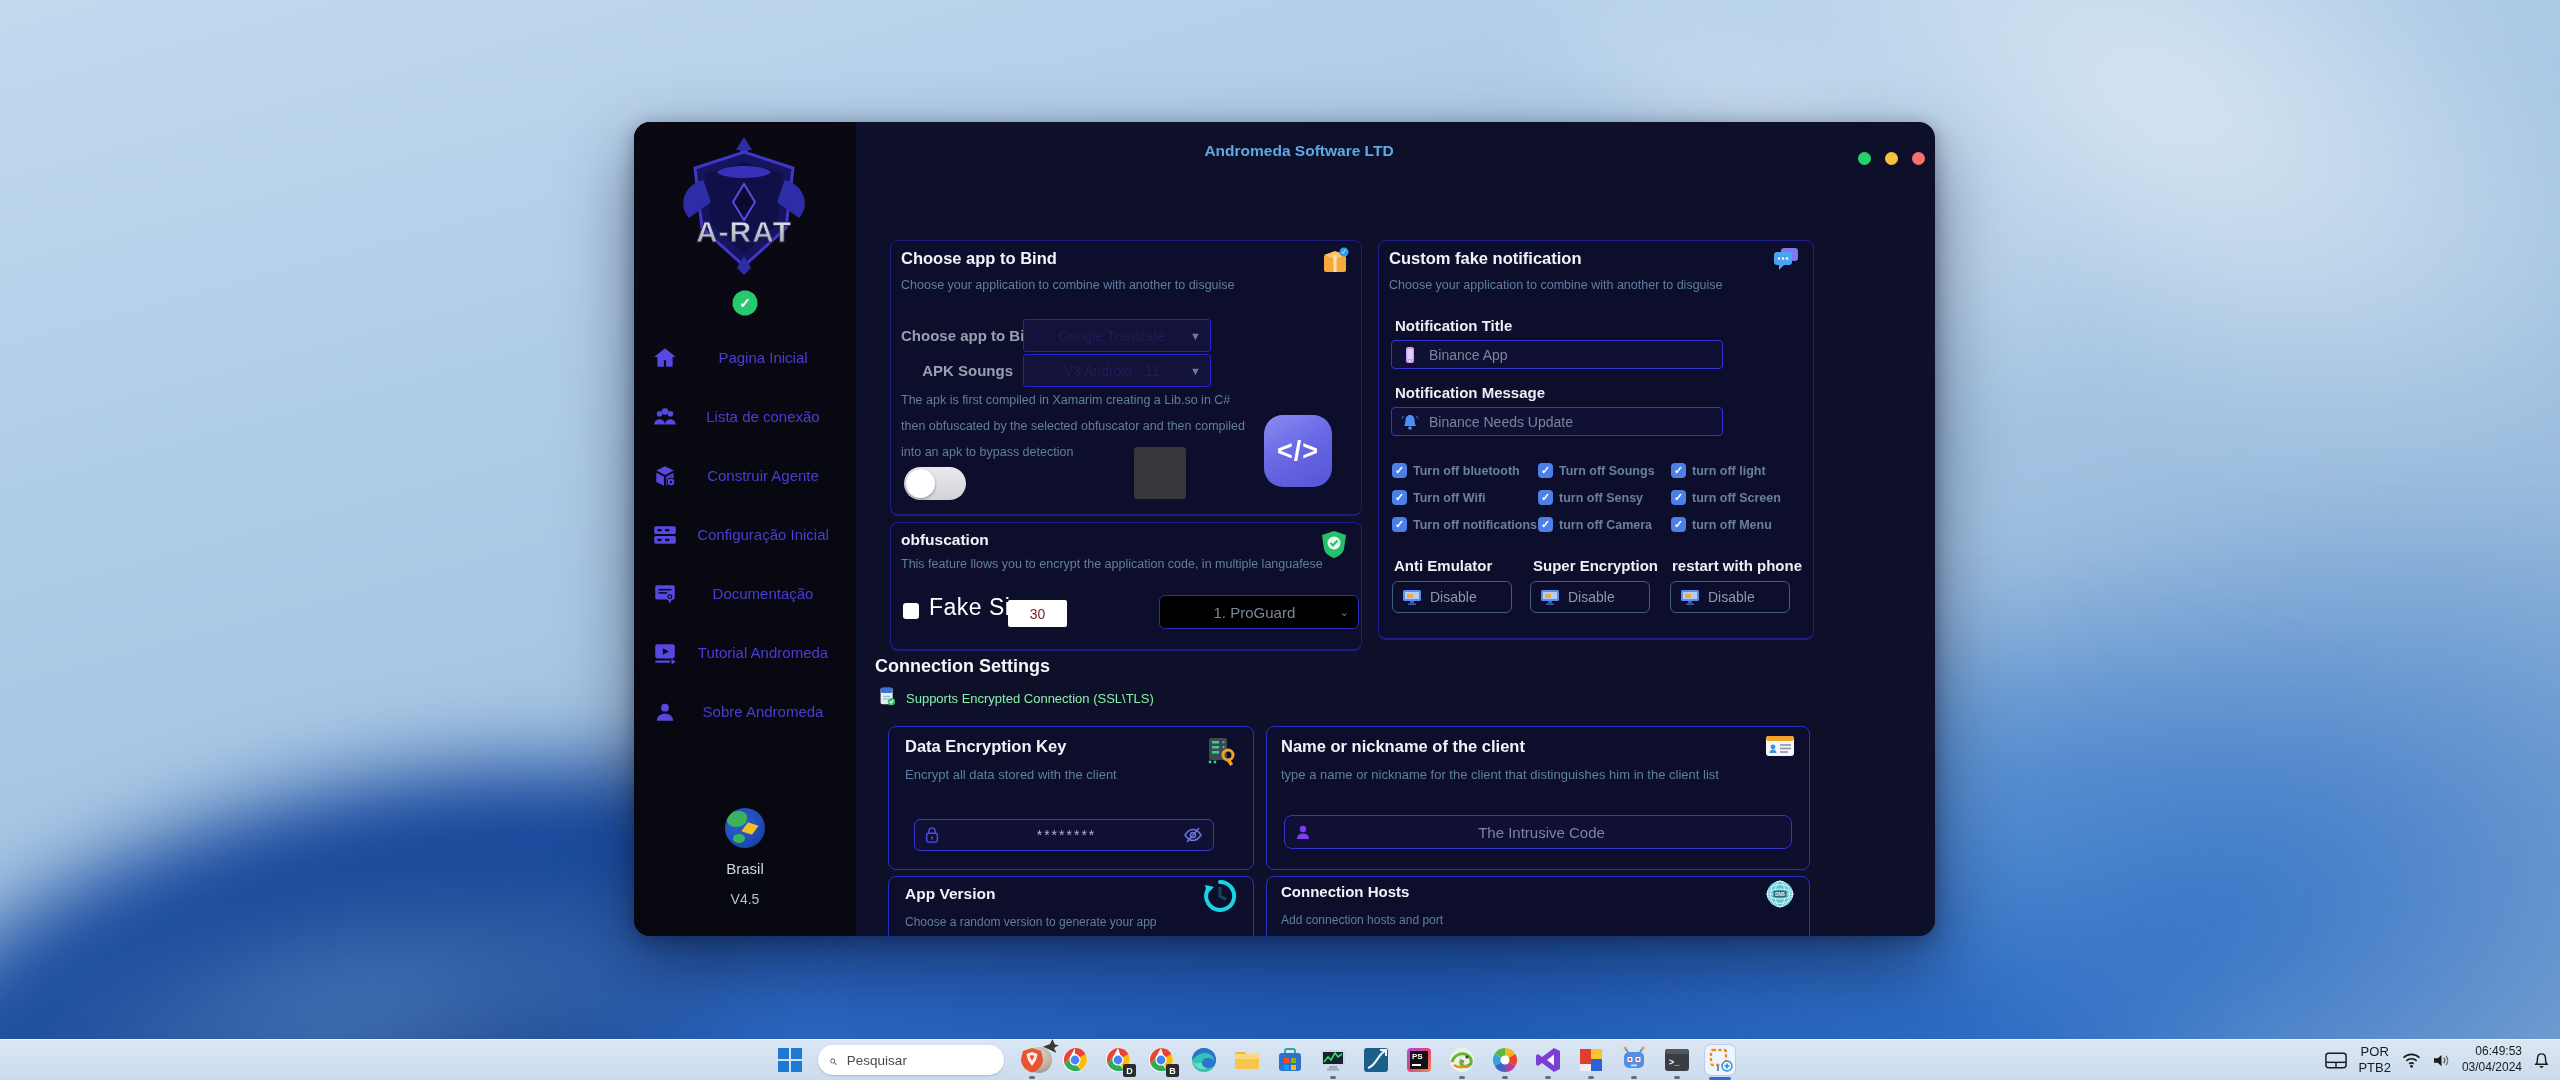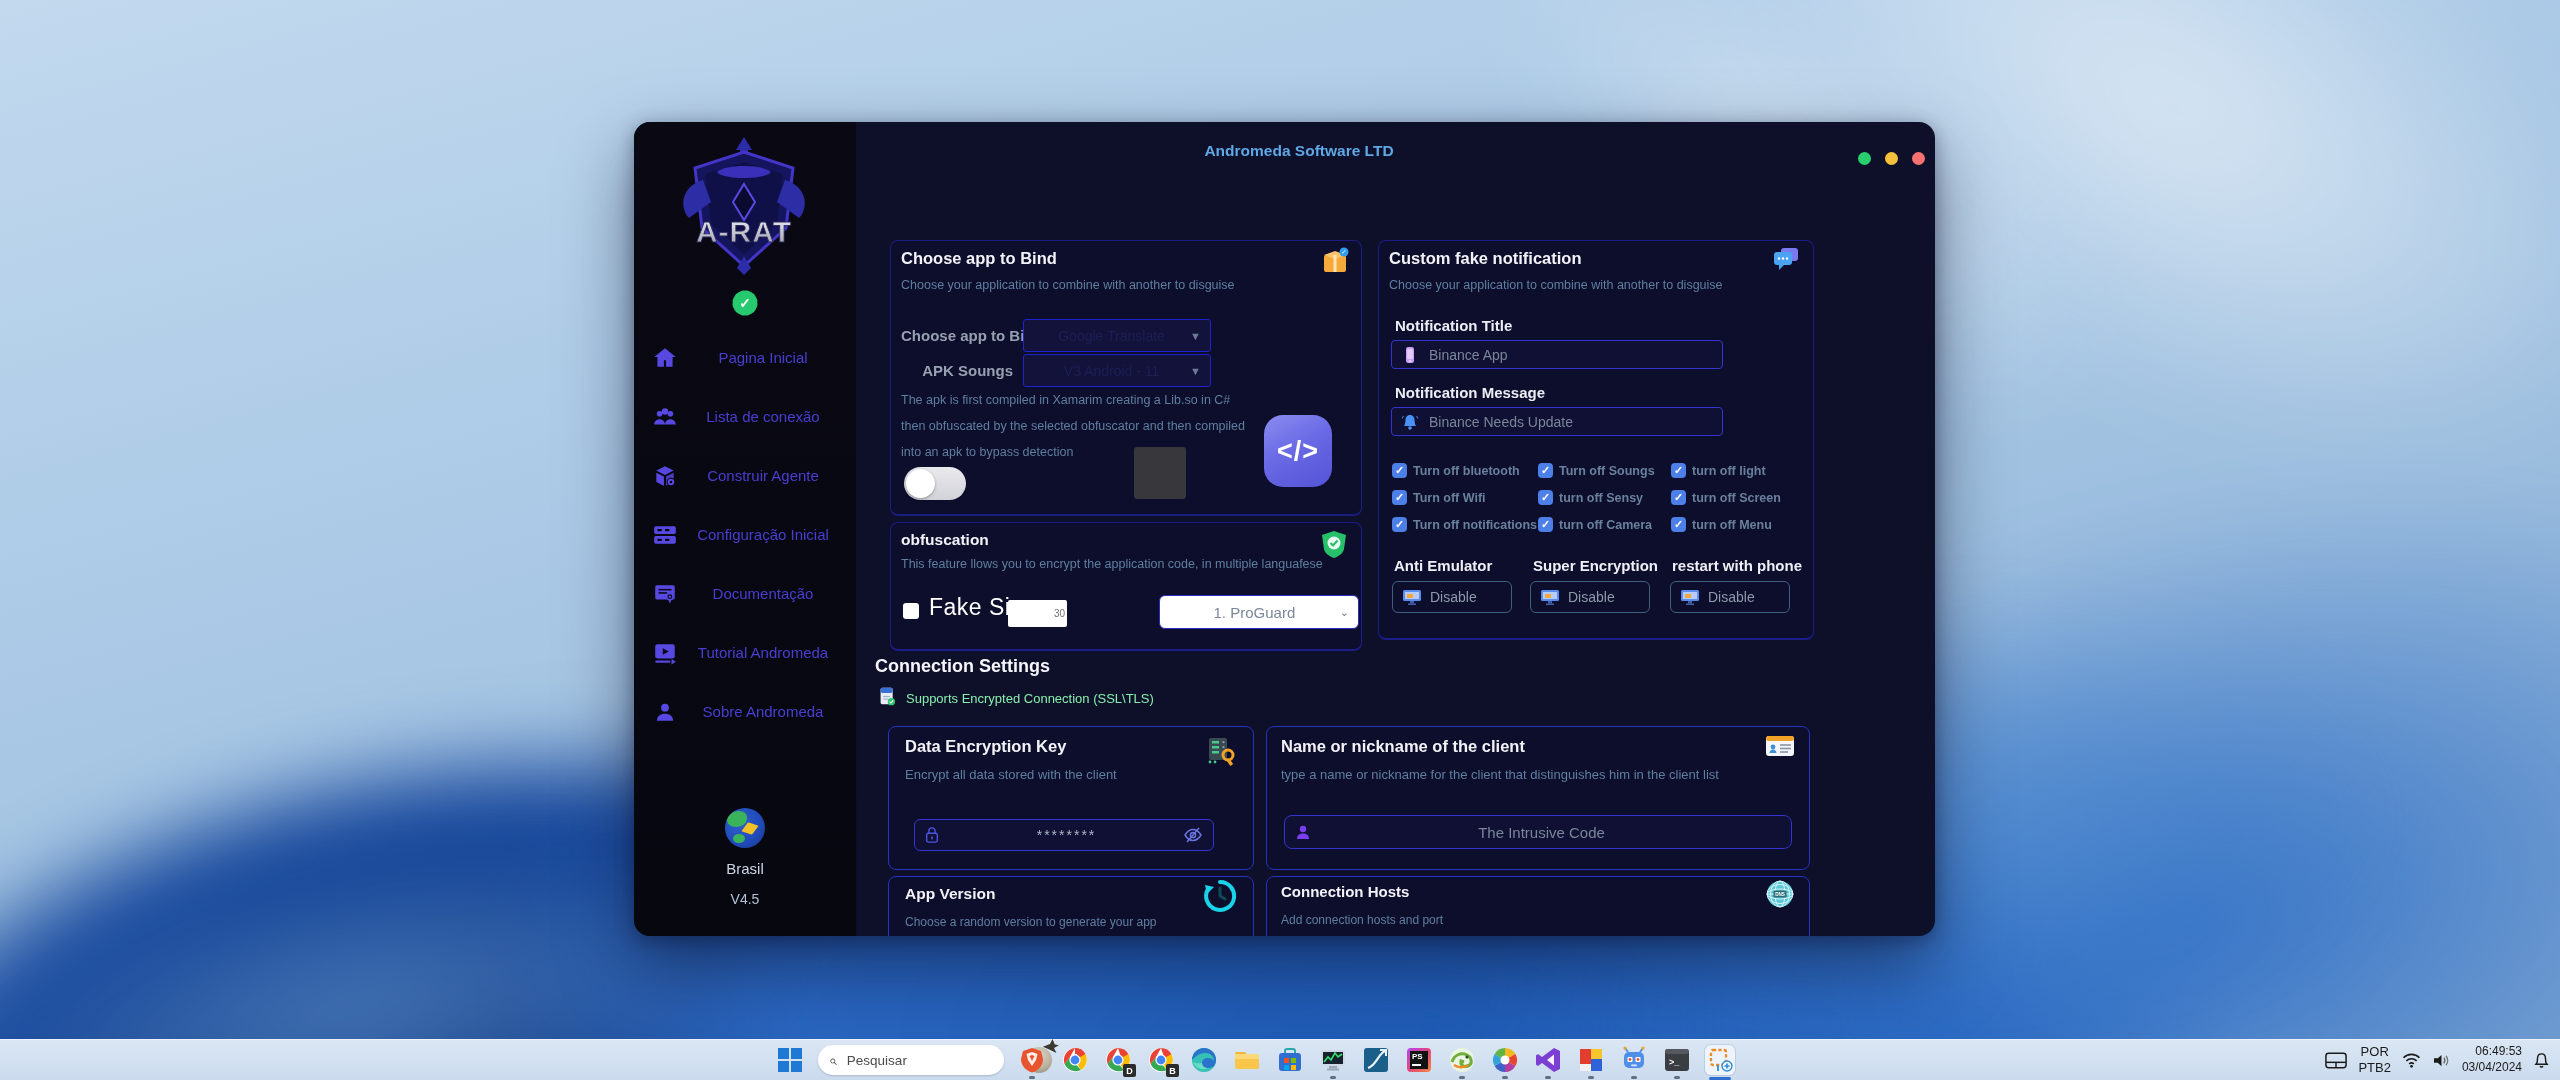--- a/index.html
+++ b/index.html
@@ -72,22 +72,22 @@
   .gray-square{position:absolute;left:243px;top:206px;width:52px;height:52px;background:#37373c;border-radius:3px;}
   .code-tile{position:absolute;left:373px;top:174px;width:68px;height:72px;border-radius:19px;
     background:linear-gradient(150deg,#8c8cf0 0%,#6a6ae6 45%,#5353d6 100%);
     display:flex;align-items:center;justify-content:center;color:#fff;font-size:27px;font-weight:bold;letter-spacing:1px;}
 
   
   .obf-card{left:256px;top:400px;width:470px;height:126px;border-color:#1c1d8a;}
   .fake-check{position:absolute;left:12px;top:80px;width:16px;height:16px;background:#fff;border-radius:3px;cursor:pointer;}
   .fake-label{position:absolute;left:38px;top:71px;color:#fff;font-size:23px;letter-spacing:.5px;}
   .fake-input{position:absolute;left:117px;top:77px;width:55px;height:25px;background:#fff;border:none;border-radius:2px;
-    text-align:right;font-size:10px;color:#737373;font-family:"Liberation Sans",sans-serif;}
-  .obf-dd{left:268px;top:72px;width:200px;height:34px;border:1.5px solid #2a2ac0;border-radius:6px;background:#ffffff;}
+    text-align:center;font-size:14px;color:#7f1d1d;font-family:"Liberation Sans",sans-serif;}
+  .obf-dd{left:268px;top:72px;width:200px;height:34px;border:1.5px solid #2a2ac0;border-radius:6px;background:#000000;}
   .obf-dd .dd-val{color:#7d879a;font-size:15px;}
 
   
   .notif-card{left:744px;top:118px;width:434px;height:397px;border-color:#1c1d8a;}
   .inp{position:absolute;background:#0f1034;border:1px solid #3434d0;border-radius:4px;box-sizing:border-box;
     display:flex;align-items:center;}
   .inp input{flex:1;background:transparent;border:none;outline:none;color:#aeb6c6;font-size:14px;
     font-family:"Liberation Sans",sans-serif;}
   .inp input::placeholder{color:#7b8698;opacity:1;}
   .inp .lead-ico{width:18px;height:18px;margin:0 8px 0 9px;flex:0 0 auto;}

